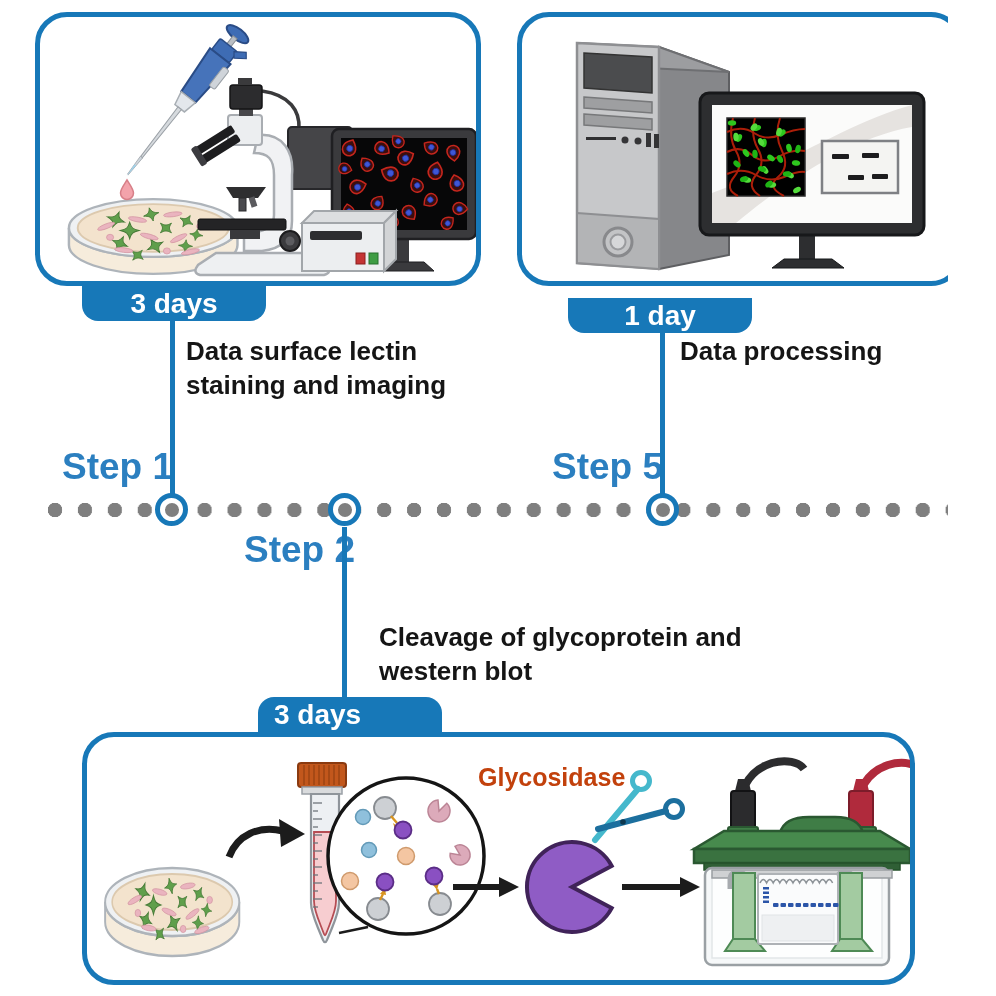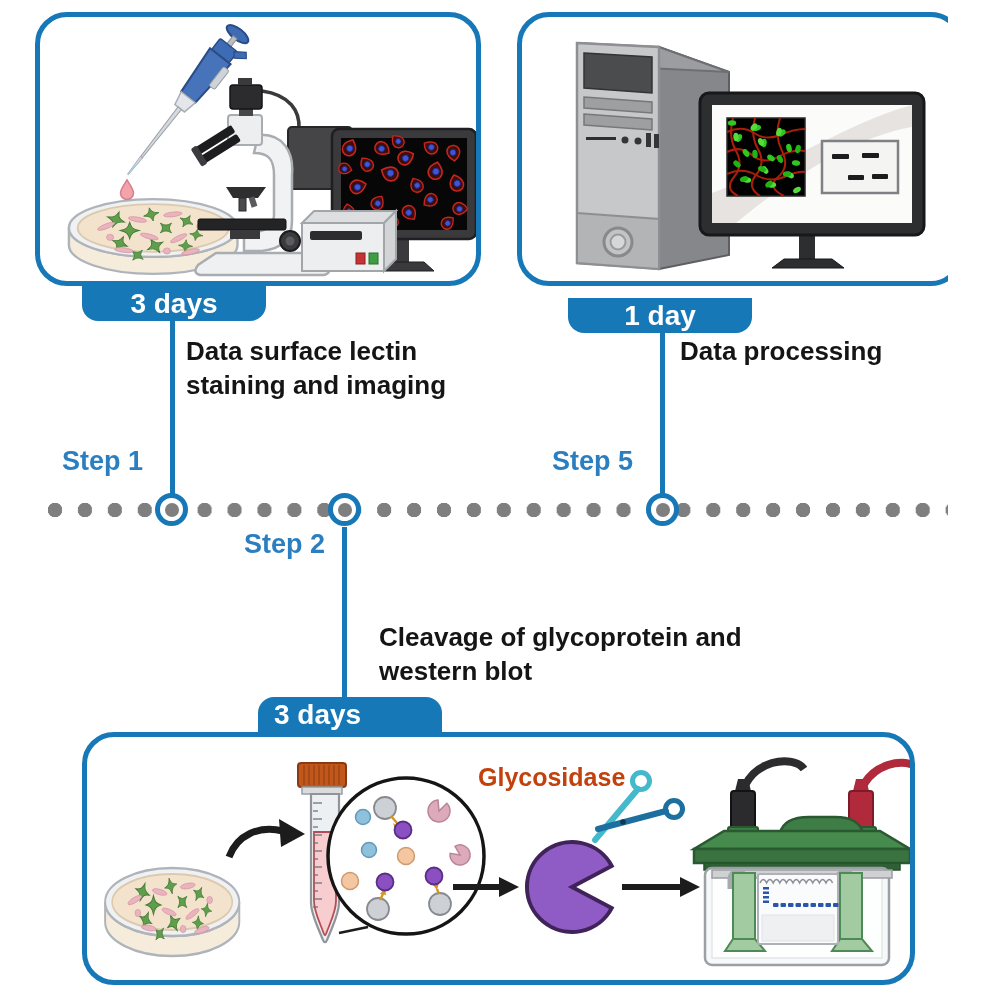--- a/index.html
+++ b/index.html
@@ -44,21 +44,21 @@
   .marker{
     position:absolute;width:23px;height:23px;border-radius:50%;
     border:5px solid var(--accent);background:#fff;z-index:3;
     display:flex;align-items:center;justify-content:center;
   }
   .marker .core{width:14px;height:14px;border-radius:50%;background:var(--dot);}
   #marker-step1{left:155px;top:493px;}
   #marker-step2{left:328px;top:493px;}
   #marker-step3{left:646px;top:493px;}
 
-  .step-label{position:absolute;color:var(--step-label);font-weight:bold;font-size:27px;}
+  .step-label{position:absolute;color:var(--step-label);font-weight:bold;font-size:37px;}
   #label-step1{left:62px;top:446px;}
   #label-step2{left:244px;top:529px;}
   #label-step3{left:552px;top:446px;}
 
   .title{position:absolute;color:#151515;font-weight:bold;font-size:26px;line-height:1.32;}
   #title-step1{left:186px;top:334px;width:300px;}
   #title-step3{left:680px;top:334px;width:280px;}
   #title-step2{left:366px;top:620px;width:430px;margin-left:13px;}
 
   #glycosidase-label{position:absolute;left:478px;top:763px;font-weight:bold;font-size:25px;color:#c2410c;z-index:5;}

